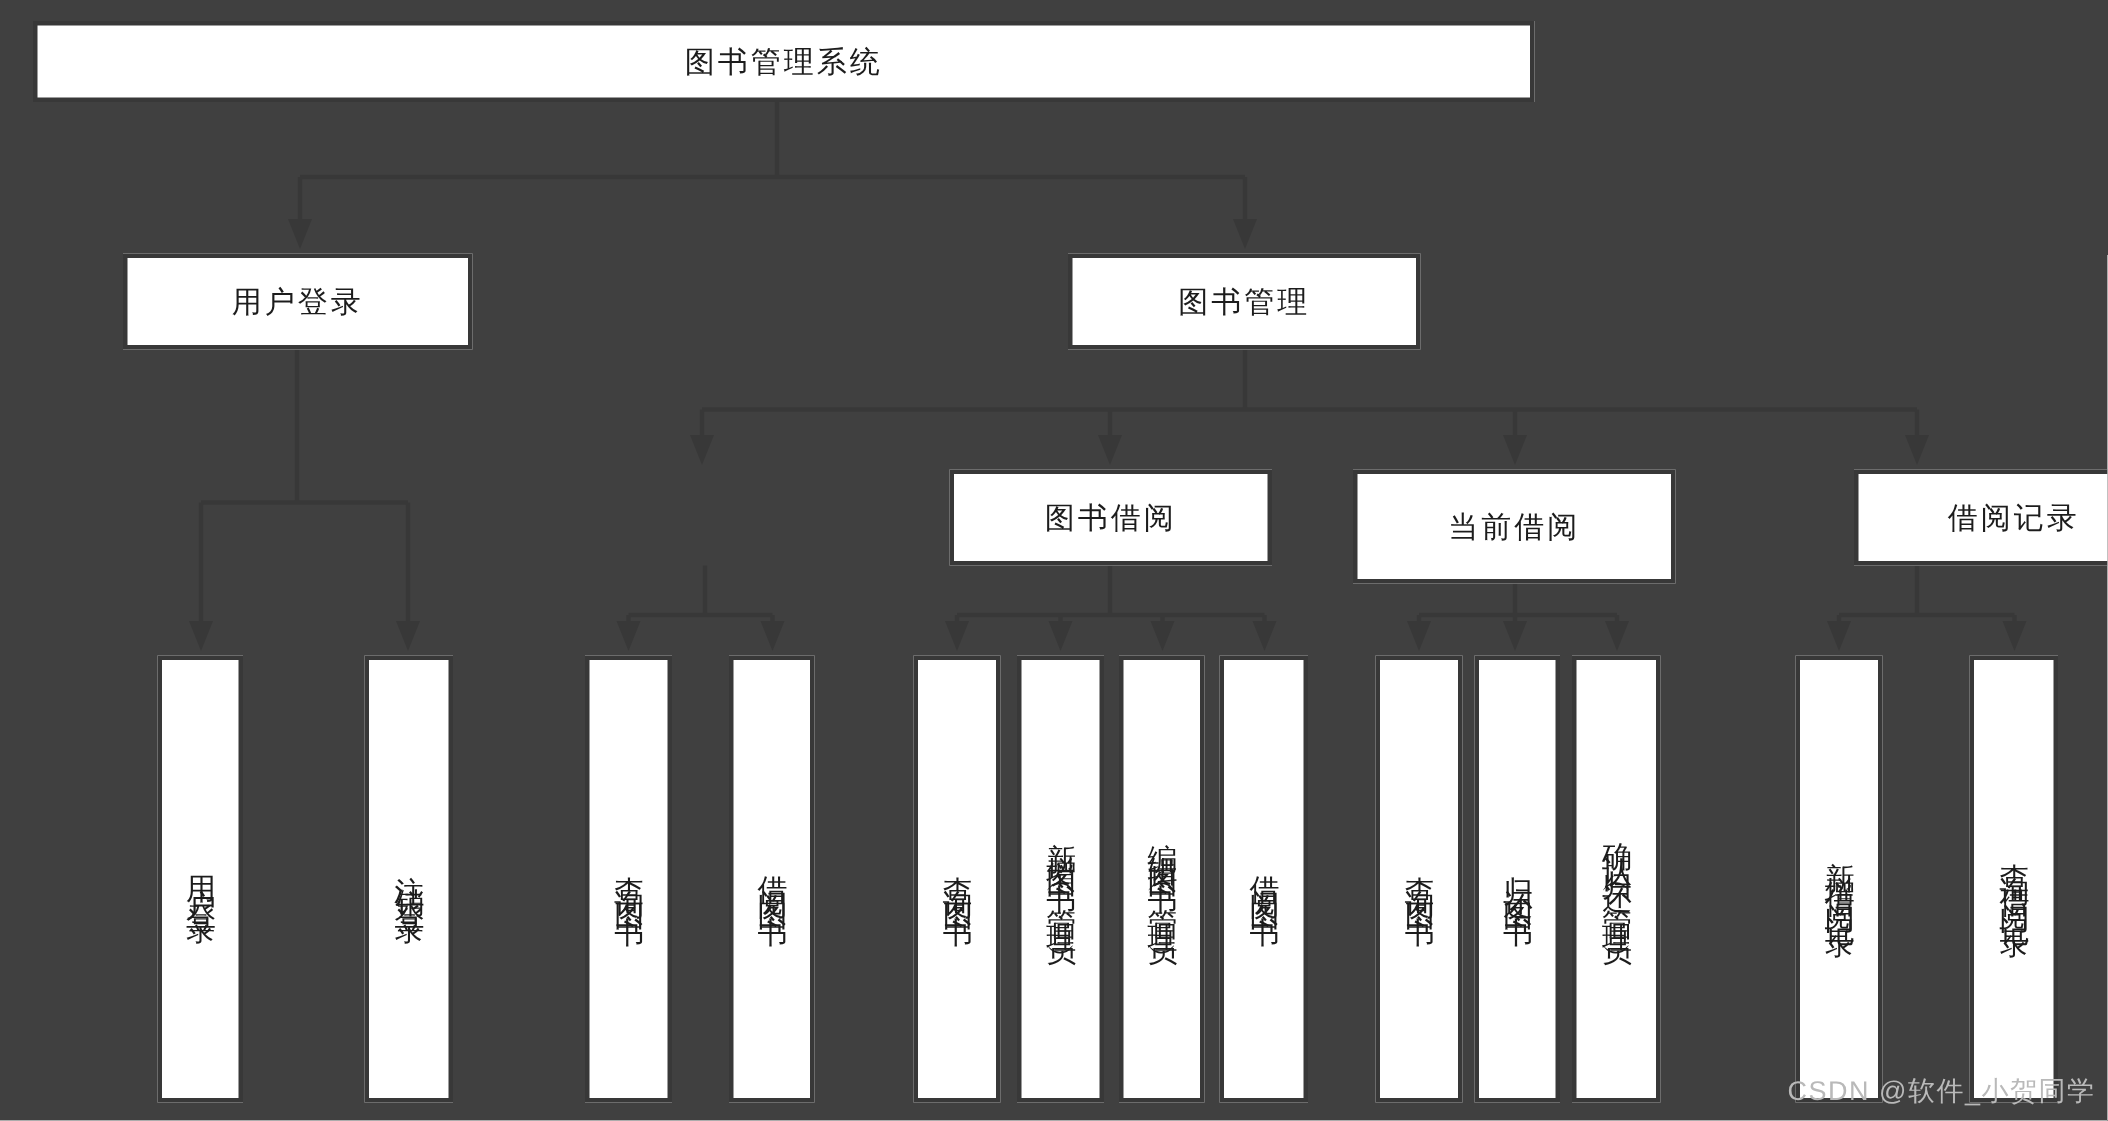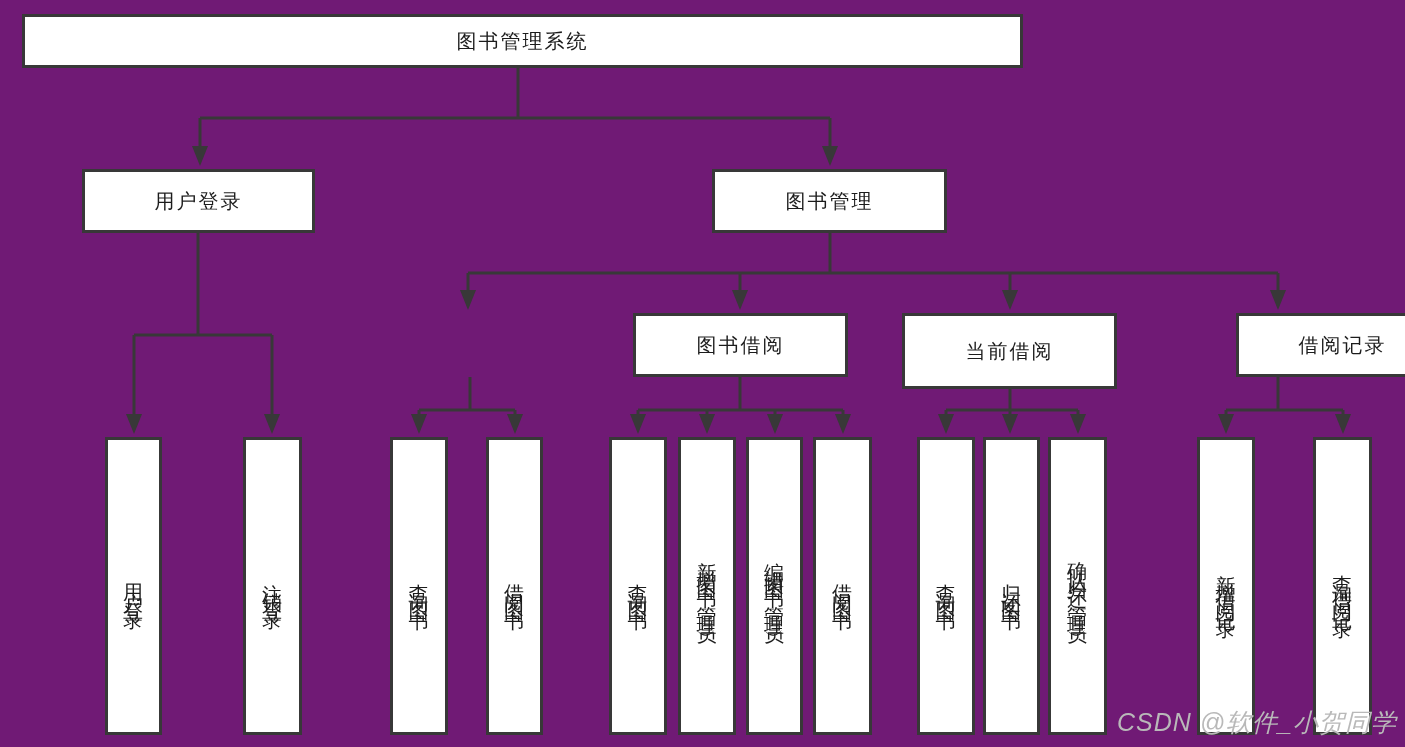--- a/index.html
+++ b/index.html
@@ -1,33 +1,33 @@
 <!DOCTYPE html>
 <html><head>
 <meta charset="utf-8">
 <style>
   html,body{margin:0;padding:0;background:#ffffff;}
   .canvas{
-    position:relative;width:1405px;height:747px;background:#701a75;
+    position:relative;width:1405px;height:747px;background:#404040;
     font-family:"Liberation Sans","DejaVu Sans",sans-serif;overflow:hidden;
   }
   svg.connectors{position:absolute;left:0;top:0;z-index:1;}
   .box{
     position:absolute;box-sizing:border-box;background:#ffffff;
     border:3px solid #383838;color:#1c1c1c;
     display:flex;align-items:center;justify-content:center;
     font-size:20px;letter-spacing:2px;z-index:2;white-space:nowrap;
   }
   .vbox{
     writing-mode:vertical-rl;text-orientation:mixed;
     letter-spacing:9px;font-size:20px;line-height:1;
   }
   .watermark{
     position:absolute;right:8px;bottom:8px;z-index:3;
-    color:#b9b9b9;font-size:25px;letter-spacing:1px;font-style:italic;
+    color:#b9b9b9;font-size:18px;letter-spacing:1px;
   }
 </style>
 </head>
 <body>
 
 <div class="canvas">
 
   <svg class="connectors" width="1405" height="747" viewBox="0 0 1405 747">
     <g stroke="#383838" stroke-width="3" fill="none">
 

